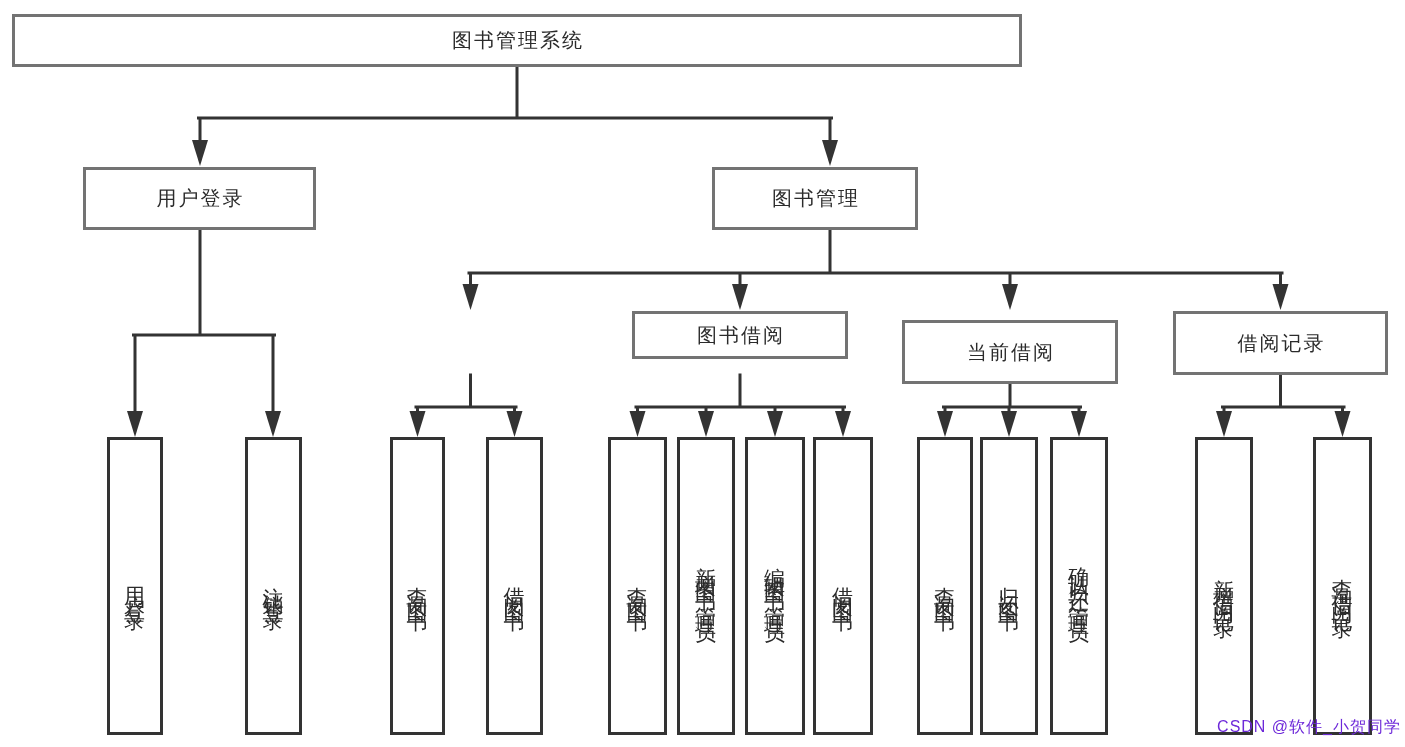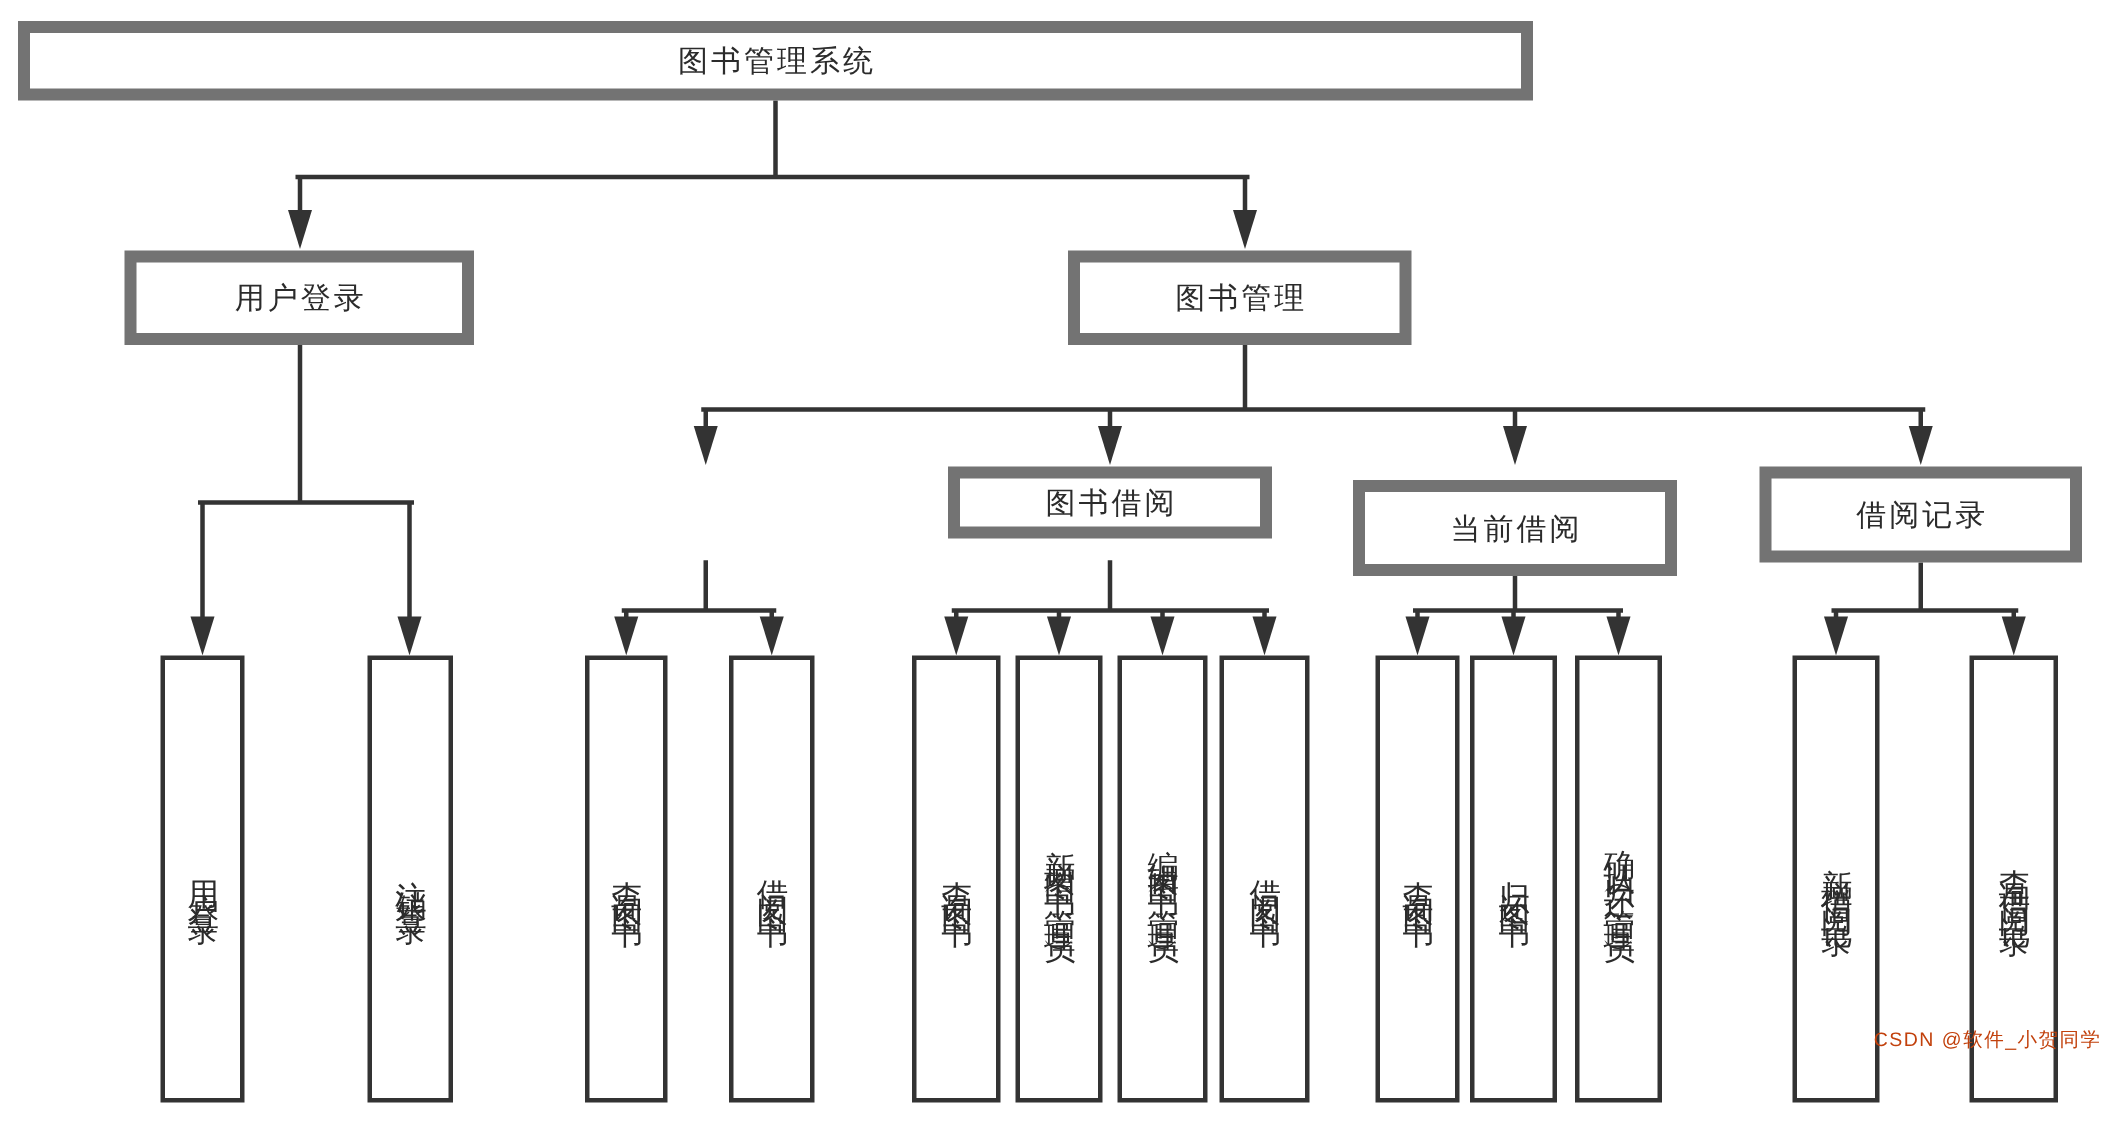--- a/index.html
+++ b/index.html
@@ -7,21 +7,21 @@
     position:relative;
     width:1405px;height:747px;
     background:#ffffff;
     overflow:hidden;
     font-family:"Liberation Sans","DejaVu Sans",sans-serif;
   }
   #wires{position:absolute;left:0;top:0;width:1405px;height:747px;}
   .node{
     position:absolute;
     box-sizing:border-box;
-    border:8px solid #737373;
+    border:3px solid #737373;
     background:#ffffff;
     display:flex;align-items:center;justify-content:center;
     color:#2b2b2b;
     font-size:20px;
     letter-spacing:2px;
     text-indent:2px;
     white-space:nowrap;
   }
   .leaf{
     position:absolute;
@@ -31,24 +31,24 @@
     top:437px;height:298px;
     display:flex;align-items:center;justify-content:center;
     writing-mode:vertical-rl;
     color:#2b2b2b;
     font-size:21px;
     letter-spacing:8px;
     line-height:1;
   }
   .watermark{
     position:absolute;
-    right:4px;top:684px;
-    font-size:13px;
+    right:4px;top:717px;
+    font-size:16px;
     letter-spacing:1px;
-    color:#c2410c;
+    color:#6d28d9;
     white-space:nowrap;
   }
 </style>
 </head>
 <body>
 
 <div id="canvas">
 
   <svg id="wires" viewBox="0 0 1405 747" fill="#333333" stroke="#333333" stroke-width="3" stroke-linecap="square">
     <g>
@@ -89,21 +89,21 @@
     <g>
       <path fill="none" d="M1280.5 375 V407 M1222.5 407 H1344 M1224 407 V419 M1342.5 407 V419"></path>
       <polygon stroke="none" points="1216,411 1232,411 1224,437"></polygon>
       <polygon stroke="none" points="1334.5,411 1350.5,411 1342.5,437"></polygon>
     </g>
   </svg>
 
   <div class="node" style="left:12px;top:14px;width:1010px;height:53px">图书管理系统</div>
 
   <div class="node" style="left:83px;top:167px;width:233px;height:63px">用户登录</div>
-  <div class="node" style="left:712px;top:167px;width:229px;height:63px">图书管理</div>
+  <div class="node" style="left:712px;top:167px;width:206px;height:63px">图书管理</div>
 
   <div class="node" style="left:632px;top:311px;width:216px;height:48px">图书借阅</div>
   <div class="node" style="left:902px;top:320px;width:216px;height:64px">当前借阅</div>
   <div class="node" style="left:1173px;top:311px;width:215px;height:64px">借阅记录</div>
 
   <div class="leaf" style="left:107px;width:56px">用户登录</div>
   <div class="leaf" style="left:245px;width:57px">注销登录</div>
 
   <div class="leaf" style="left:390px;width:55px">查询图书</div>
   <div class="leaf" style="left:486px;width:57px">借阅图书</div>

